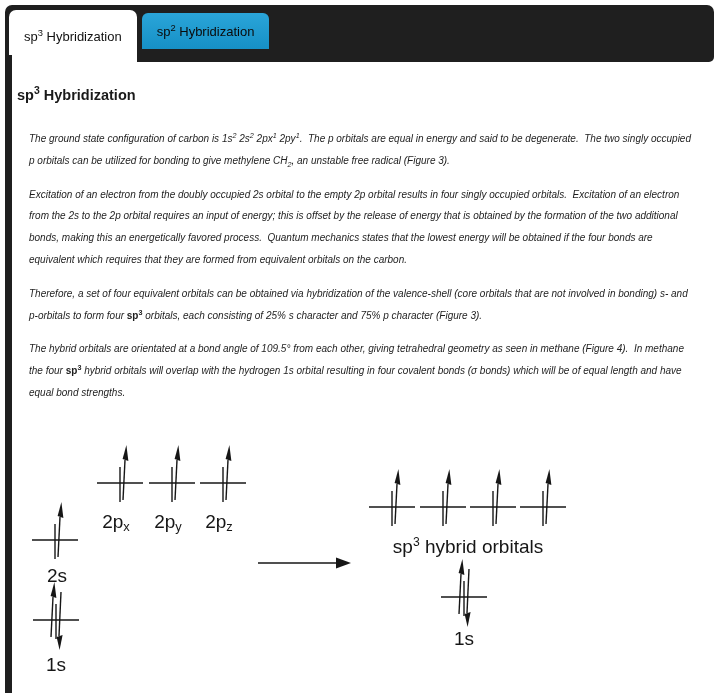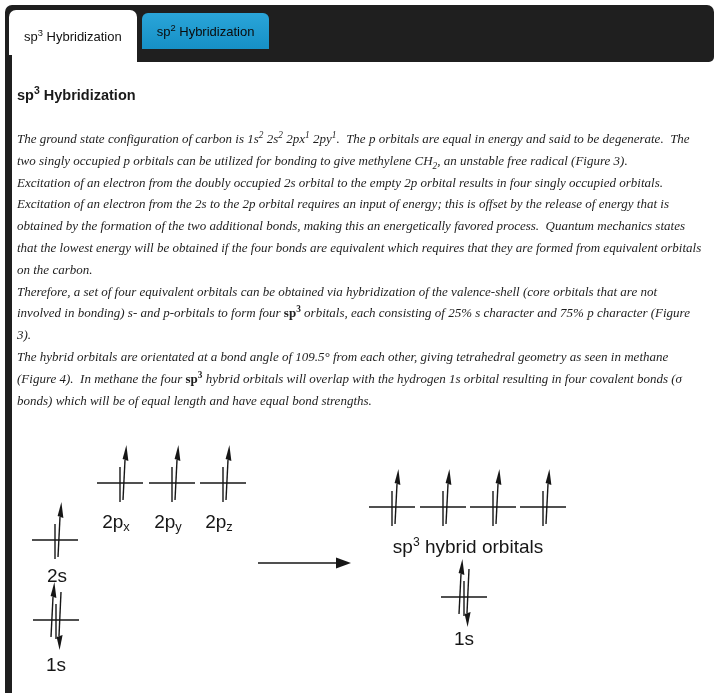--- a/index.html
+++ b/index.html
@@ -32,23 +32,22 @@
   
   .content{
     position:absolute;left:12px;top:62px;width:706px;height:631px;
     background:#ffffff;box-sizing:border-box;padding:24px 14px 0 5px;
   }
   .page-title{
     font-size:14.5px;font-weight:bold;color:#1a1a1a;margin:0 0 24px 0;line-height:18px;
   }
   .page-title sup{font-size:0.72em;line-height:0;vertical-align:super;}
   .content p{
-    margin:0;font-style:italic;font-size:13px;line-height:21.8px;color:#1d1d1d;
+    margin:12px;font-style:italic;font-size:10px;line-height:21.8px;color:#1d1d1d;
     white-space:pre-wrap;
-    font-family:Liberation Serif, serif;
   }
   .content p sup{font-size:0.72em;line-height:0;vertical-align:super;}
   .content p sub{font-size:0.72em;line-height:0;vertical-align:sub;}
   .content p b{font-style:normal;font-weight:bold;}
   
   .diagram{position:absolute;left:12px;top:440px;}
   .dline{stroke:#161616;stroke-width:1.5;fill:none;}
   .dthin{stroke:#161616;stroke-width:1.4;fill:none;}
   .dfill{fill:#161616;stroke:none;}
   .dtext{font-family:"Liberation Sans",sans-serif;fill:#161616;}

